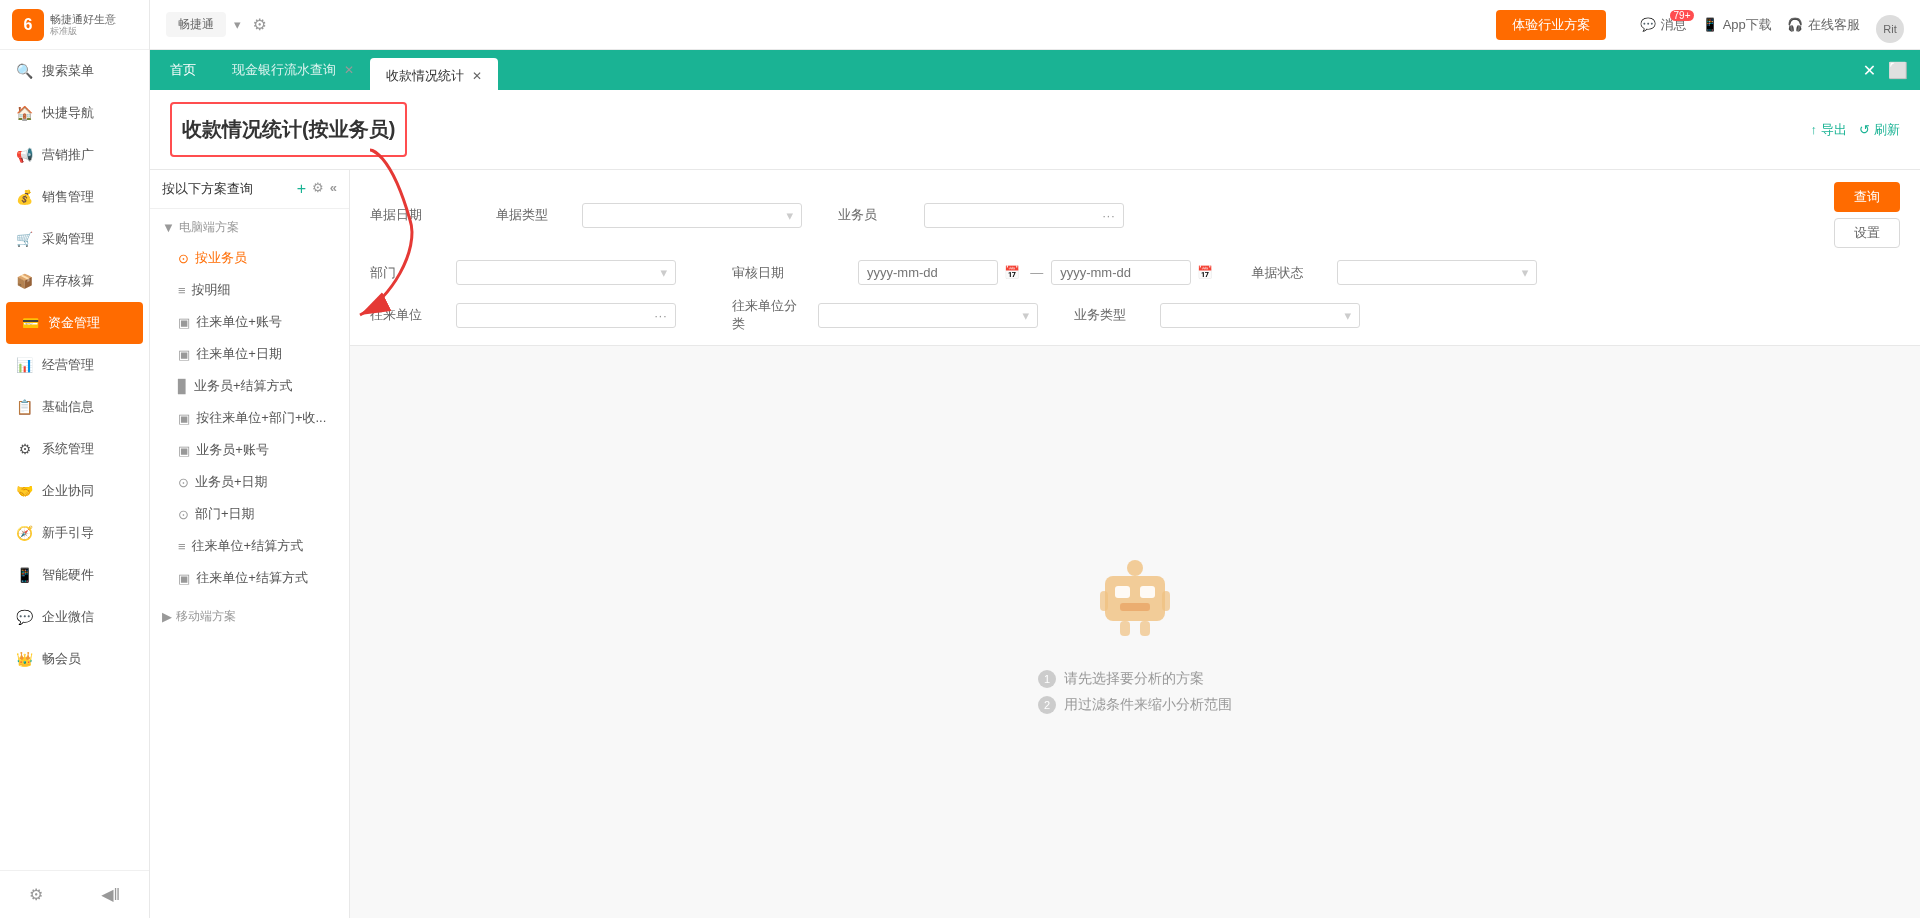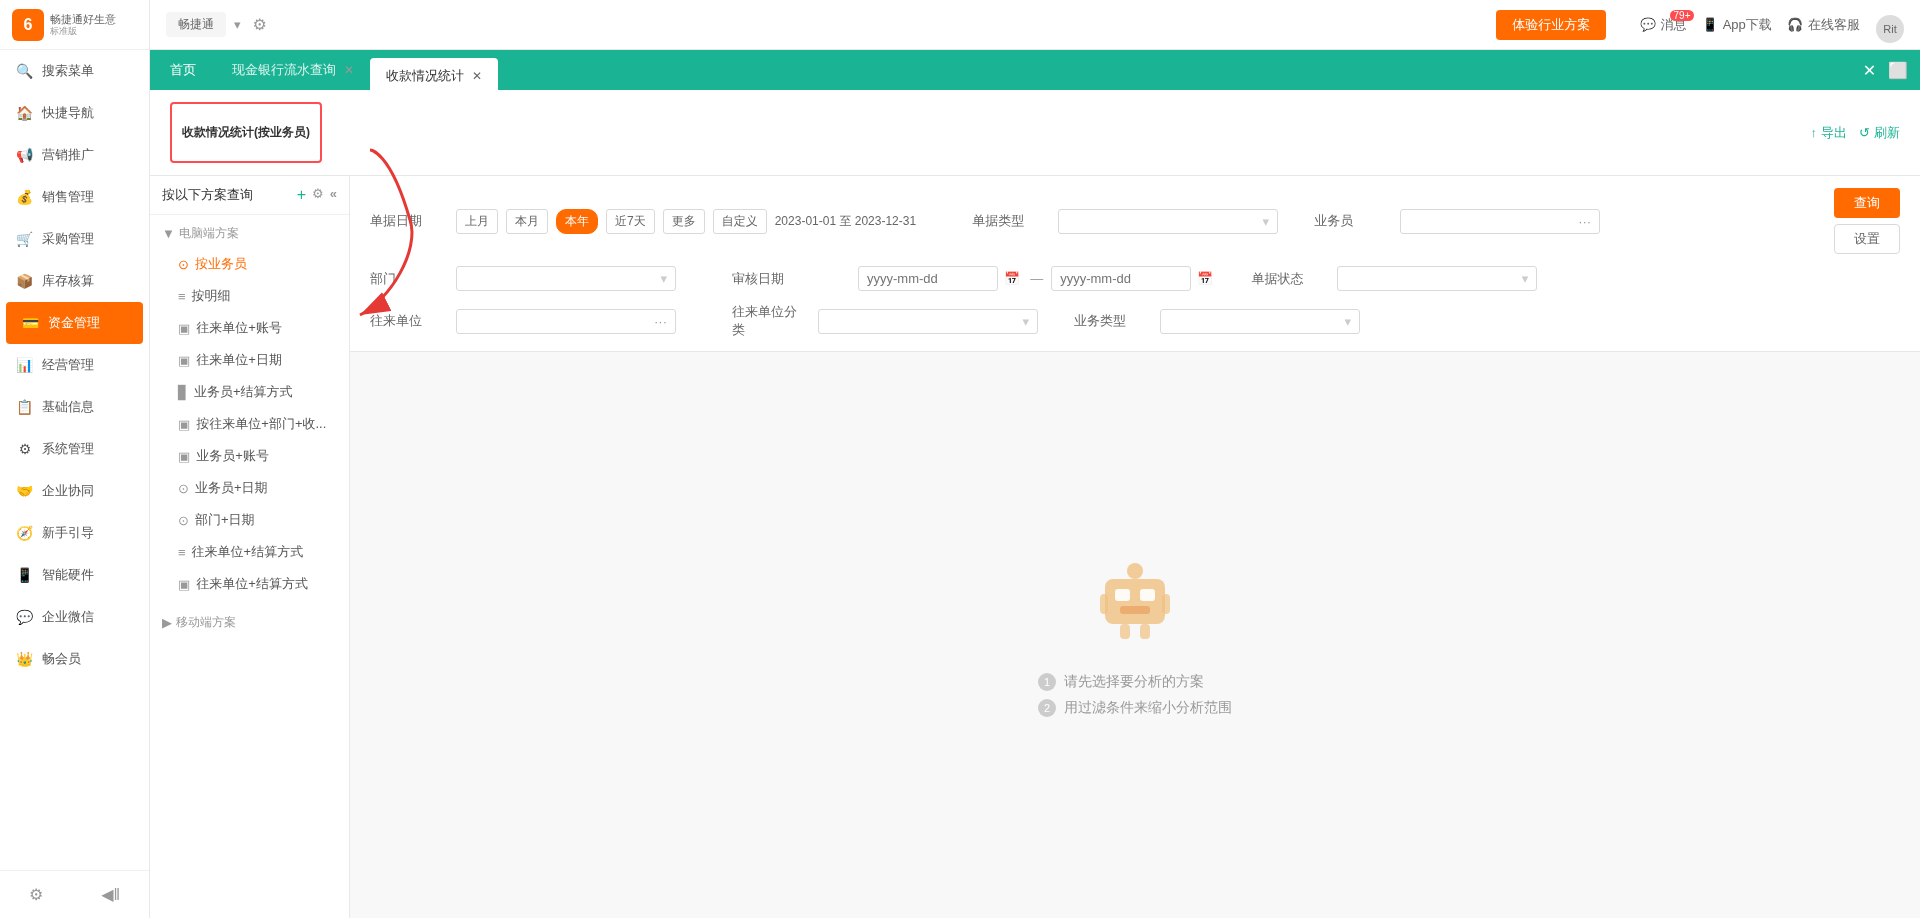--- a/index.html
+++ b/index.html
@@ -40,21 +40,21 @@
     
     .tab-bar { height: 40px; background: #1ab394; display: flex; align-items: center; padding: 0 0 0 0; flex-shrink: 0; position: relative; }
     .tab-item { height: 49px; display: flex; align-items: center; padding: 0 16px; cursor: pointer; color: rgba(255,255,255,0.85); font-size: 13px; position: relative; }
     .tab-item.home { color: white; padding: 0 20px; }
     .tab-item.active { background: #fff; color: #333; border-radius: 4px 4px 0 0; margin-top: 12px; height: 36px; }
     .tab-close { margin-left: 8px; color: #999; cursor: pointer; font-size: 12px; }
     .tab-window-btns { position: absolute; right: 12px; display: flex; gap: 12px; color: white; cursor: pointer; font-size: 16px; }
 
     
     .page-header { background: #fff; padding: 12px 20px; border-bottom: 1px solid #e8e8e8; display: flex; align-items: center; justify-content: space-between; flex-shrink: 0; }
-    .page-title { font-size: 12px; font-weight: bold; color: #333; border: 2px solid #ff4d4f; padding: 20px 10px; }
+    .page-title { font-size: 20px; font-weight: bold; color: #333; border: 2px solid #ff4d4f; padding: 12px 10px; }
     .page-header-actions { display: flex; gap: 12px; }
     .action-btn { display: flex; align-items: center; gap: 4px; color: #1ab394; cursor: pointer; font-size: 13px; background: none; border: none; }
 
     
     .content-area { display: flex; flex: 1; overflow: hidden; }
 
     
     .left-panel { width: 200px; background: #fff; border-right: 1px solid #e8e8e8; flex-shrink: 0; overflow-y: auto; }
     .left-panel-header { padding: 10px 12px; display: flex; align-items: center; justify-content: space-between; border-bottom: 1px solid #f0f0f0; }
     .left-panel-title { font-size: 13px; color: #333; }
@@ -316,29 +316,20 @@
           </div>
         </div>
       </div>
 
       <div class="right-panel">
 
         <div class="filter-area">
 
           <div class="filter-row">
             <span class="filter-label">单据日期</span>
-            <div class="filter-date-group">
-              <button class="date-btn">上月</button>
-              <button class="date-btn">本月</button>
-              <button class="date-btn active">本年</button>
-              <button class="date-btn">近7天</button>
-              <button class="date-btn">更多</button>
-              <button class="date-btn">自定义</button>
-              <span class="date-range">2023-01-01 至 2023-12-31</span>
-            </div>
 
             <span class="filter-label" style="margin-left:40px;">单据类型</span>
             <div class="filter-select" style="min-width:220px;">
               <span style="color:#ccc;"></span>
               <span class="chevron">▾</span>
             </div>
 
             <span class="filter-label" style="margin-left:20px;">业务员</span>
             <div style="display:flex;align-items:center;border:1px solid #d9d9d9;border-radius:3px;padding:4px 8px;min-width:200px;background:white;cursor:pointer;">
               <span style="flex:1;color:#ccc;"></span>

